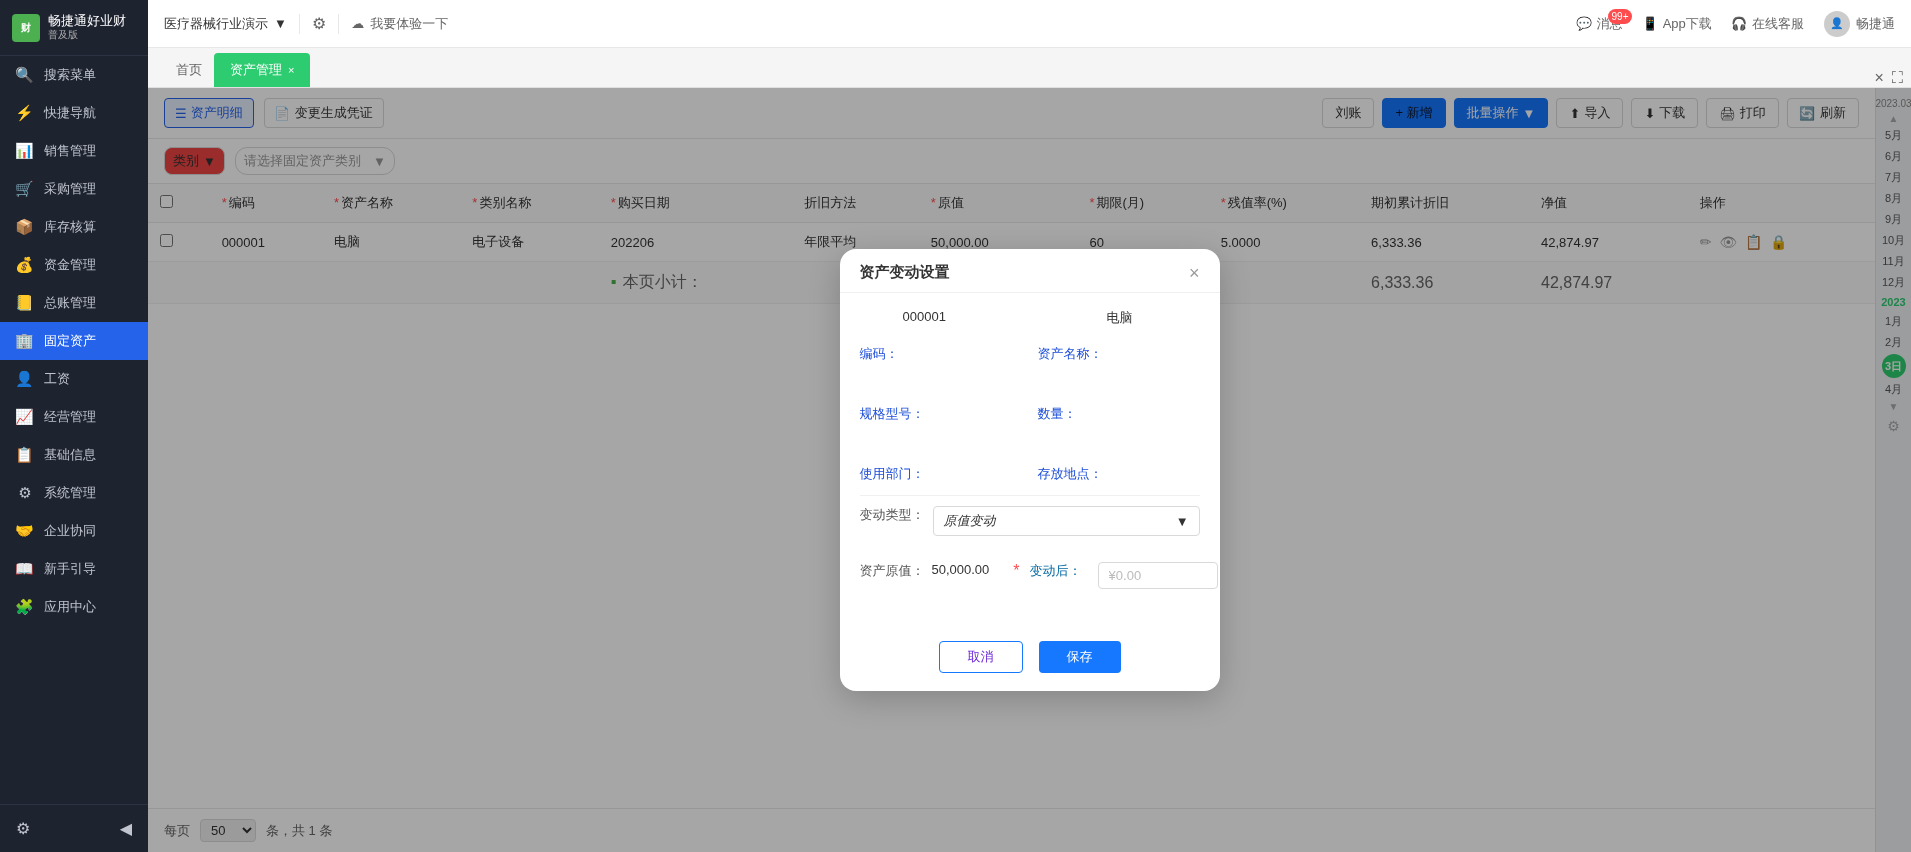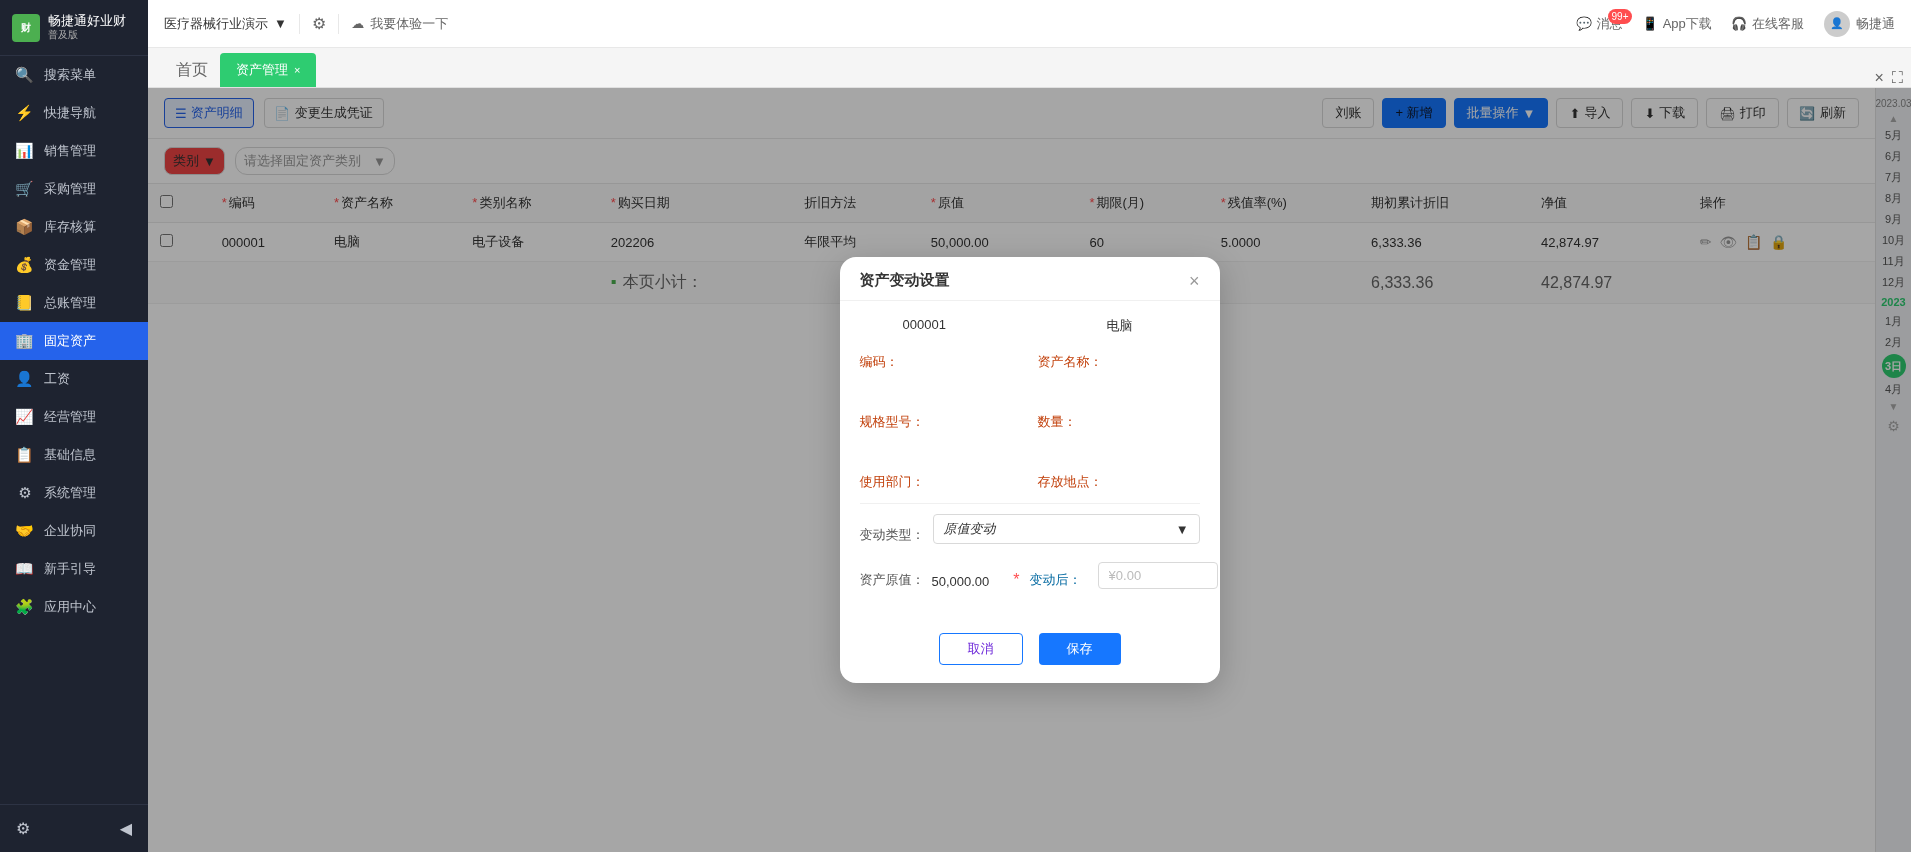--- a/index.html
+++ b/index.html
@@ -119,21 +119,21 @@
       border-radius: 4px 4px 0 0;
       color: #666;
       background: #e8e8e8;
       margin-right: 4px;
     }
     .tab.active {
       background: #2ecc71;
       color: #fff;
     }
     .tab-close { font-size: 11px; line-height: 1; }
-    .tab-home { color: #666; font-size: 16px; height: 34px; display: flex; align-items: center; padding: 0 12px; }
+    .tab-home { color: #666; font-size: 13px; height: 34px; display: flex; align-items: center; padding: 0 12px; }
 
     
     .content {
       flex: 1;
       display: flex;
       overflow: hidden;
       position: relative;
     }
 
     
@@ -316,26 +316,26 @@
     .modal-title { font-size: 15px; font-weight: bold; color: #333; }
     .modal-close { color: #999; cursor: pointer; font-size: 18px; line-height: 1; }
     .modal-body { padding: 16px 20px; }
     .modal-info-grid {
       display: grid;
       grid-template-columns: 1fr 1fr;
       gap: 6px 16px;
       margin-bottom: 12px;
     }
     .info-item { font-size: 13px; color: #666; display: flex; gap: 4px; }
-    .info-label { color: #c2410c; white-space: nowrap; margin-top: 36px; }
+    .info-label { color: #1d4ed8; white-space: nowrap; margin-top: 36px; }
     .info-value { color: #333; }
     .modal-divider { height: 1px; background: #f0f0f0; margin: 10px 0; }
     .modal-field {
-      display: flex; align-items: flex-end; gap: 8px;
-      margin-bottom: 18px;
+      display: flex; align-items: flex-start; gap: 8px;
+      margin-bottom: 26px;
     }
     .modal-field-label { font-size: 13px; color: #555; white-space: nowrap; min-width: 64px; }
     .modal-field-input {
       flex: 1;
       border: 1px solid #d9d9d9;
       border-radius: 4px;
       padding: 5px 10px;
       font-size: 13px;
       color: #333;
       display: flex; align-items: center; justify-content: space-between;
@@ -611,20 +611,29 @@
               <td></td>
               <td></td>
               <td>6,333.36</td>
               <td>42,874.97</td>
               <td></td>
             </tr>
           </tbody>
         </table>
       </div>
 
+      <div class="pagination">
+        <span>每页</span>
+        <select class="page-size-select">
+          <option>50</option>
+          <option>100</option>
+          <option>200</option>
+        </select>
+        <span>条，共 1 条</span>
+      </div>
     </div>
 
     <div class="right-panel">
       <div class="cal-header">2023.03</div>
       <span class="cal-arrow">▲</span>
       <div class="cal-month">5月</div>
       <div class="cal-month">6月</div>
       <div class="cal-month">7月</div>
       <div class="cal-month">8月</div>
       <div class="cal-month">9月</div>

